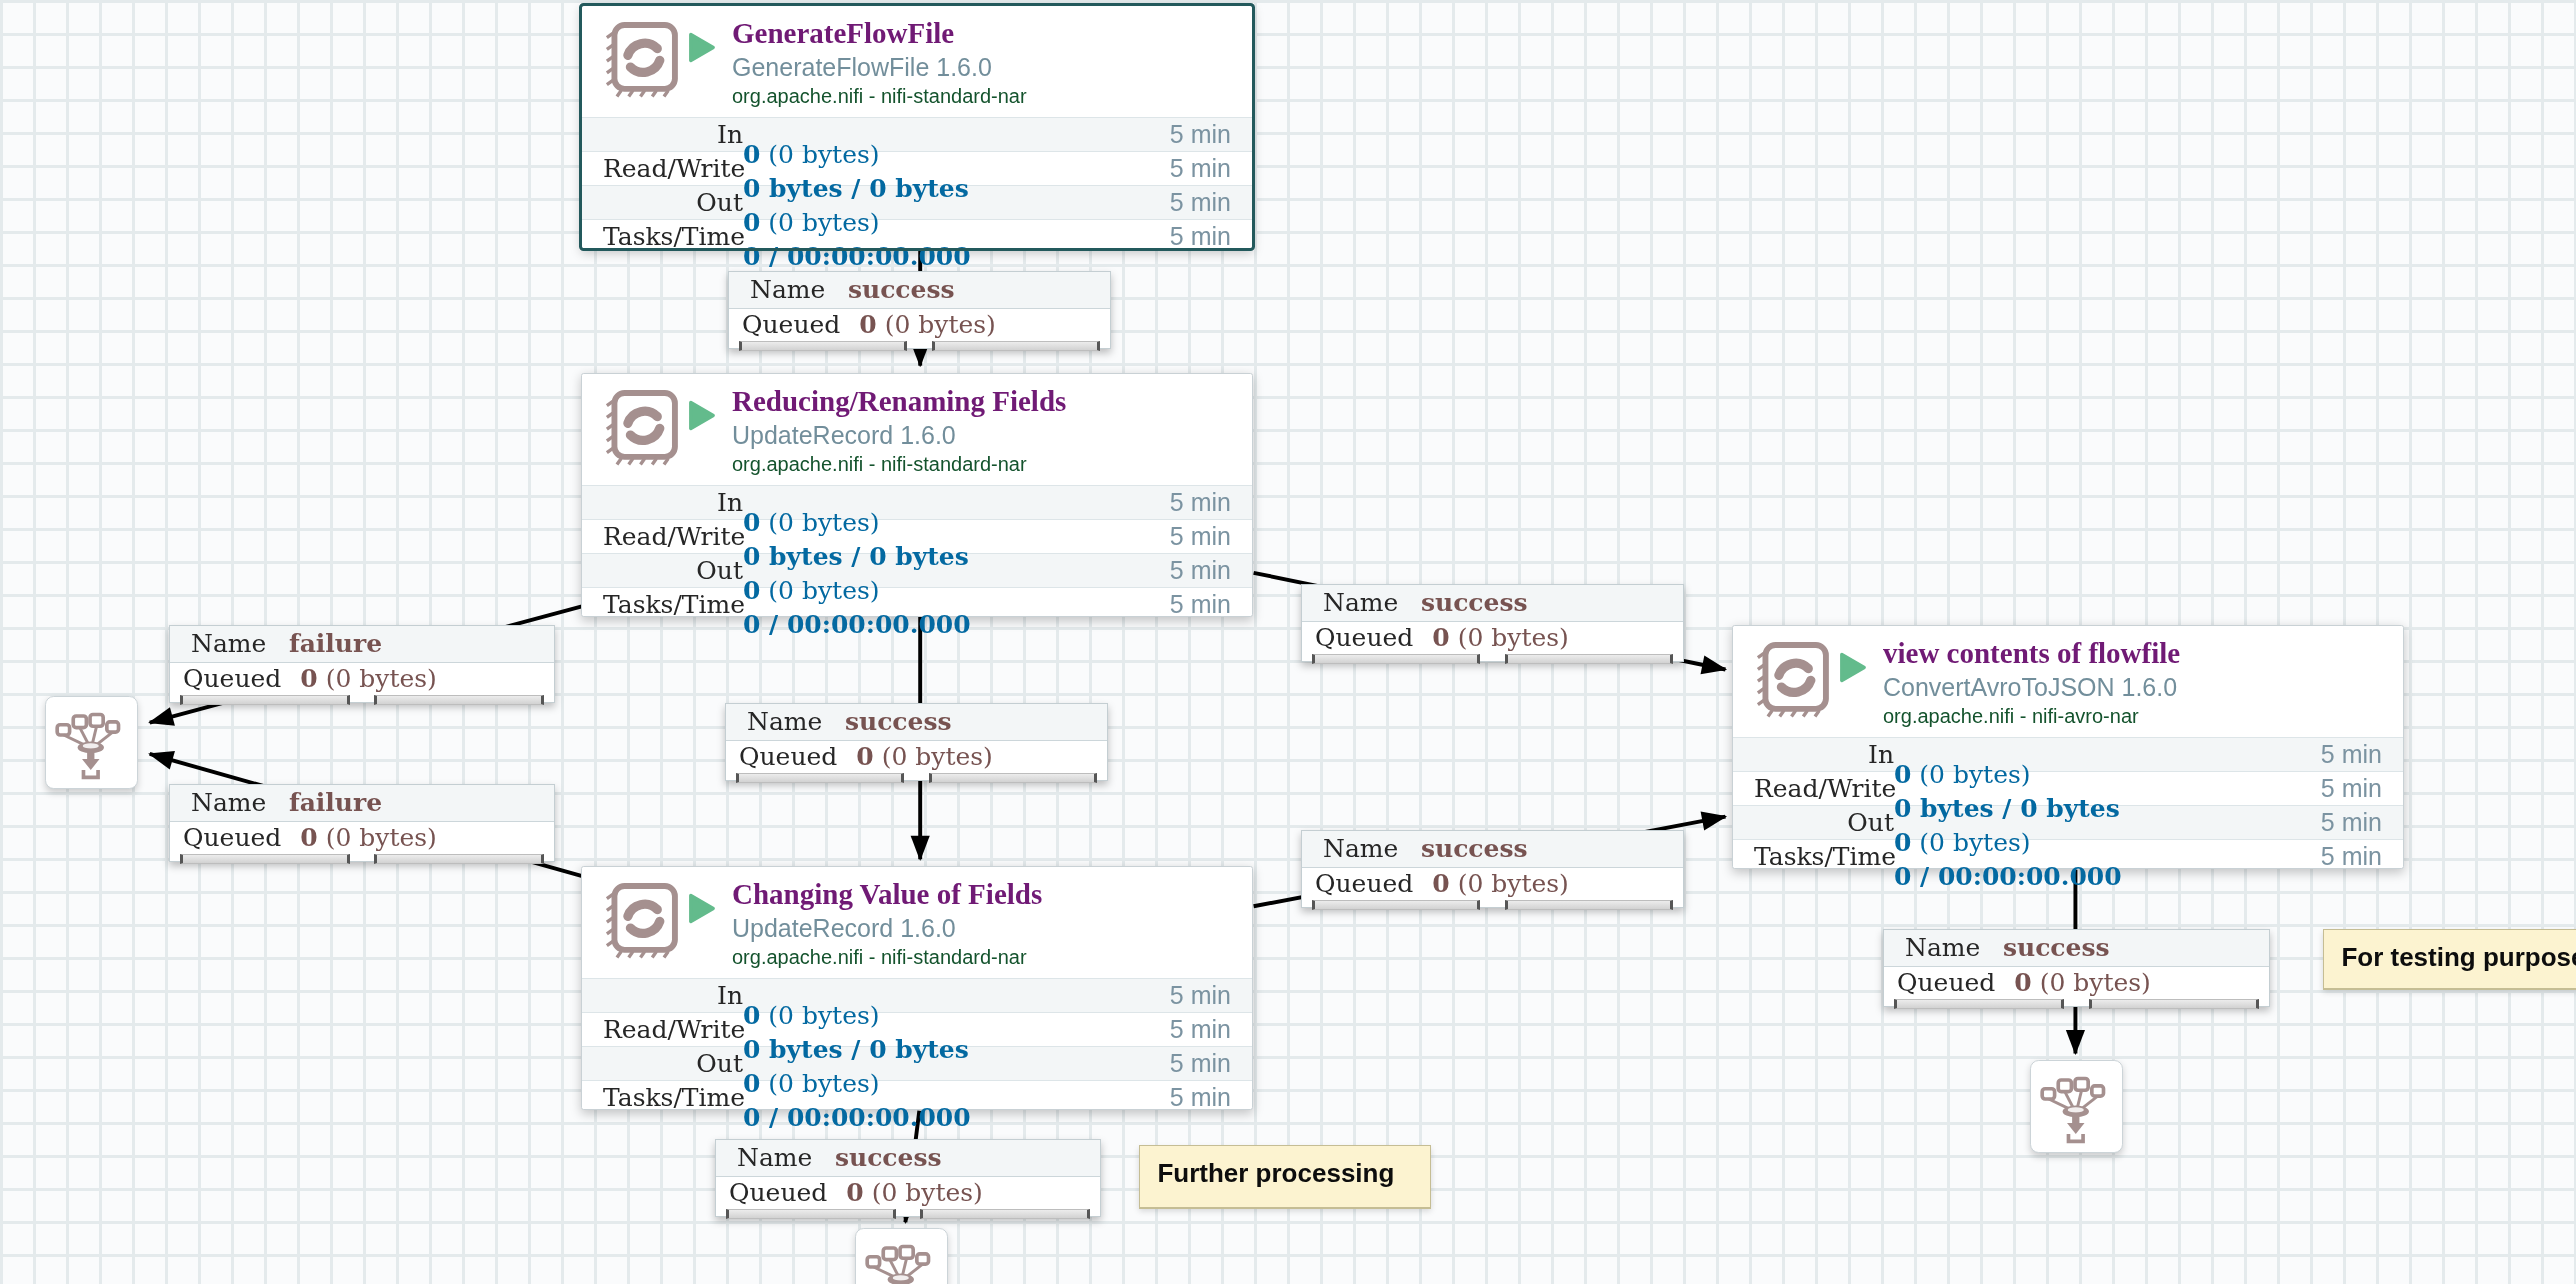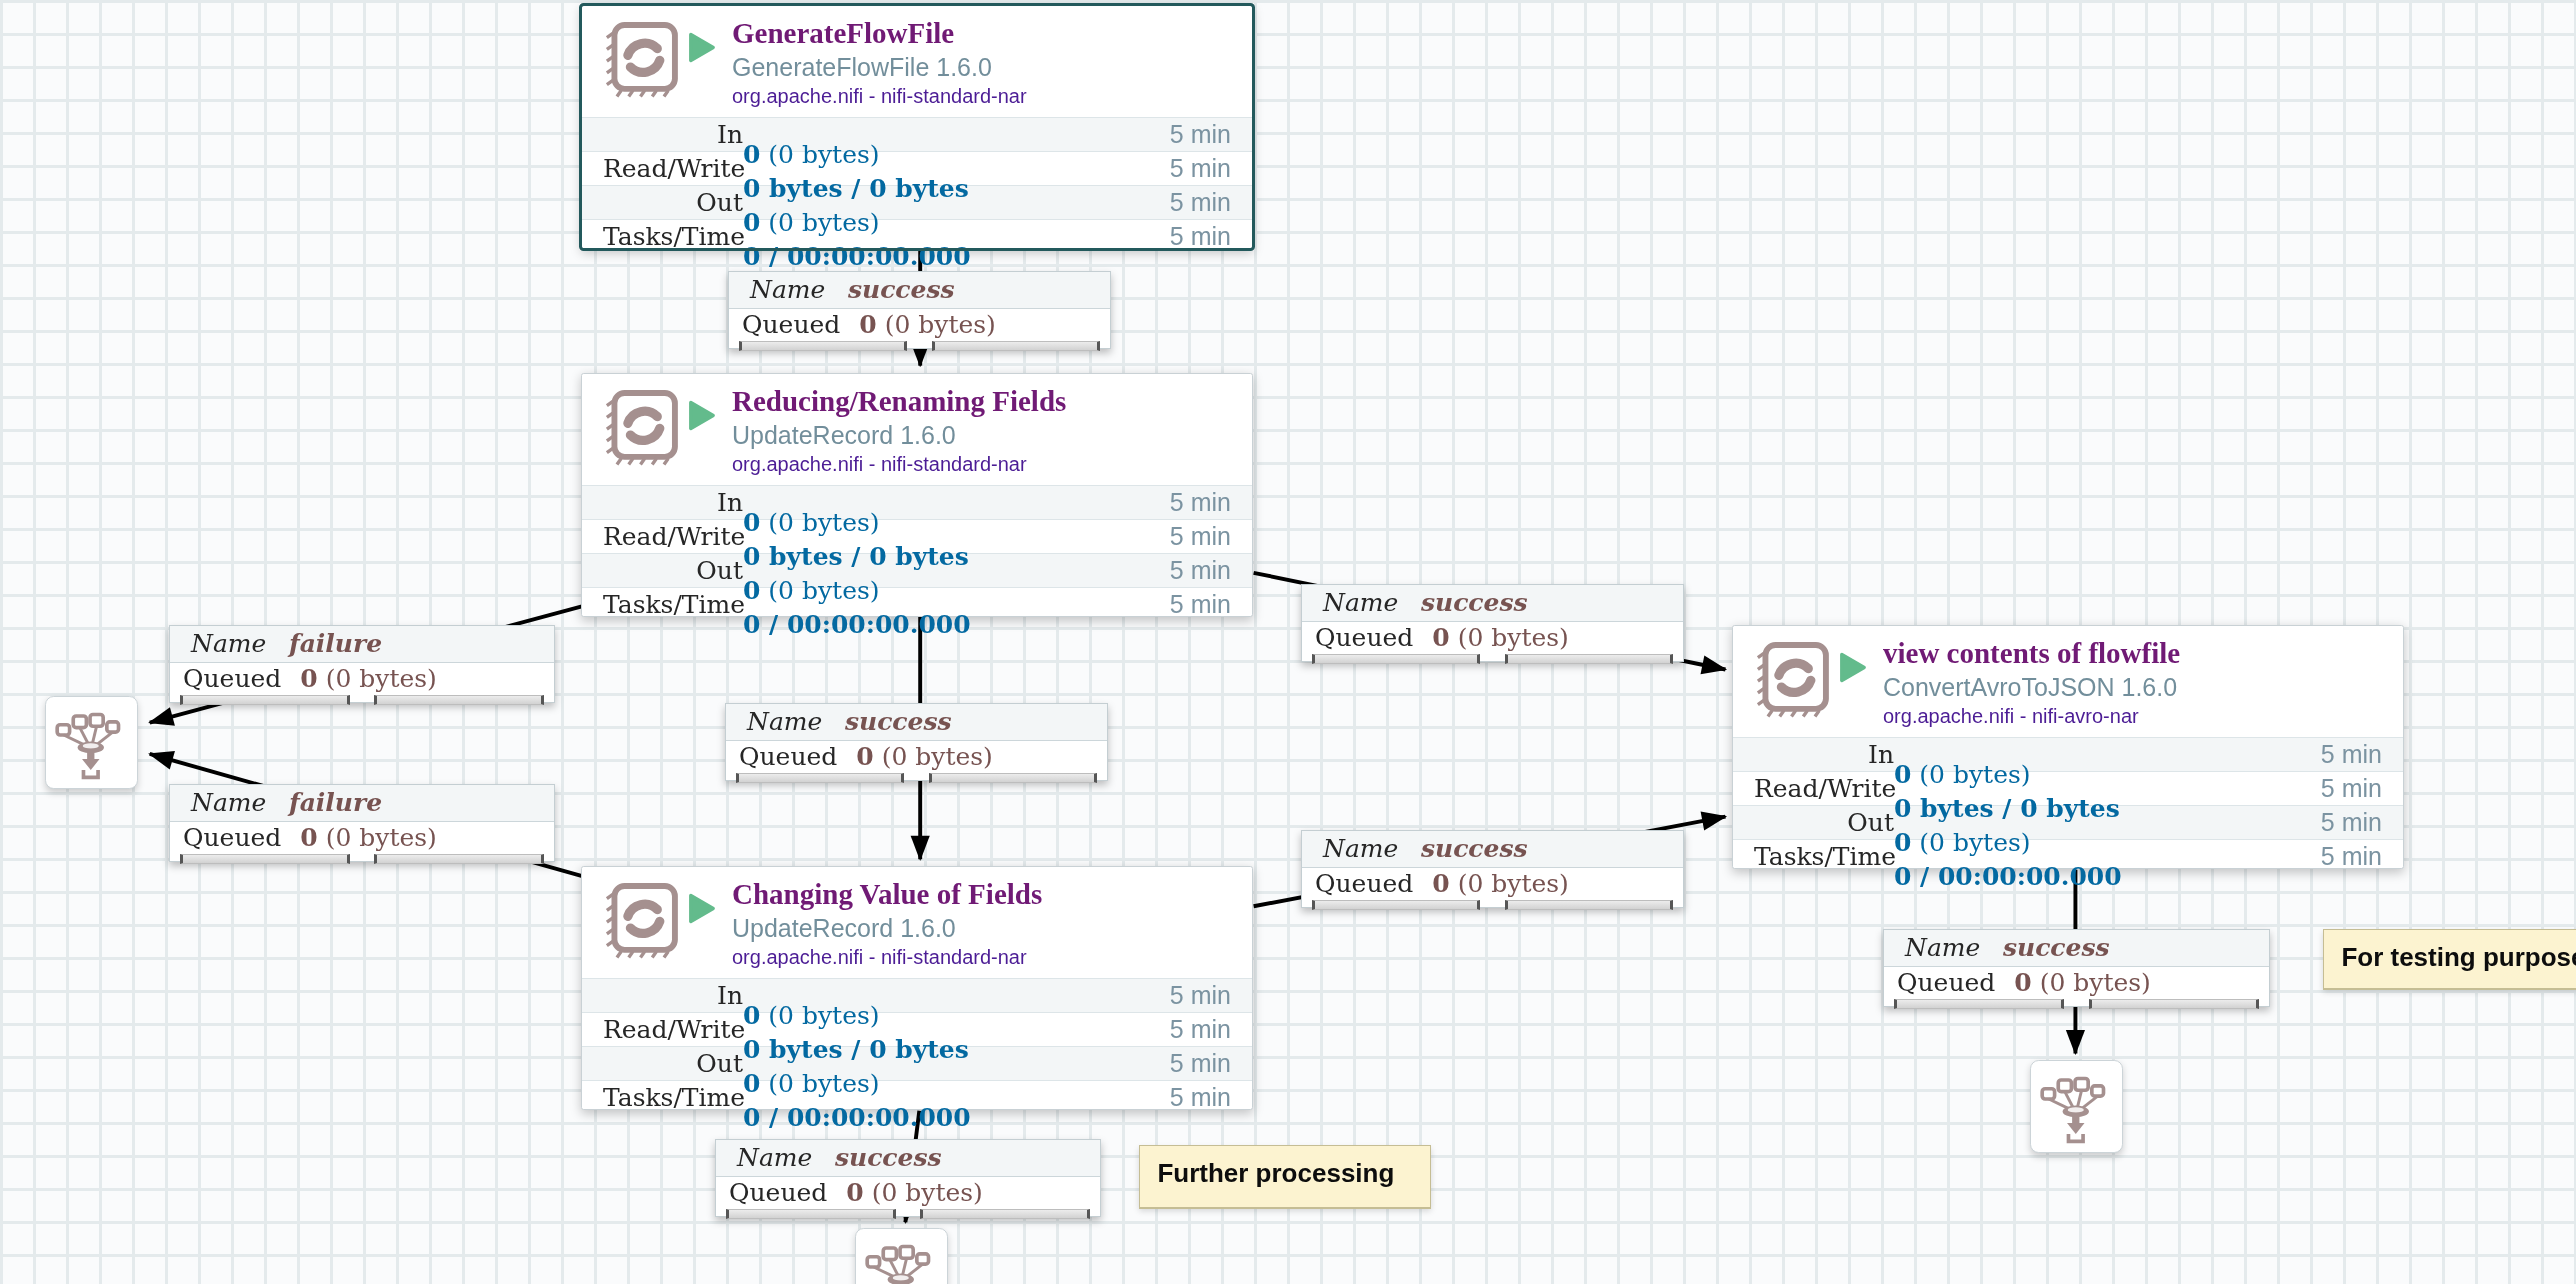--- a/index.html
+++ b/index.html
@@ -21,39 +21,39 @@
     background:#fff;border:0.9px solid #c9d1d5;border-radius:2.6px;
     box-shadow:0 3.5px 10.4px rgba(0,0,0,.22);box-sizing:border-box;
   }
   .proc.selected{outline:3.5px solid #23595c;outline-offset:-1.7px;}
   .p-head{position:relative;height:111px;}
   .stamp-icon{position:absolute;left:19px;top:14px;}
   .run-icon{position:absolute;left:106px;top:26px;}
   .p-titles{position:absolute;left:150px;top:8.7px;white-space:nowrap;}
   .p-name{font-size:29px;font-weight:bold;color:#701a75;line-height:37px;font-family:Liberation Serif, serif;}
   .p-type{font-size:25px;color:#728e9b;line-height:31px;}
-  .p-bundle{font-size:20px;color:#4c1d95;line-height:27px;}
+  .p-bundle{font-size:20px;color:#14532d;line-height:27px;}
   .p-row{
     display:flex;align-items:center;height:33px;padding:0 21px;
     font-family:"DejaVu Serif",serif;font-size:25px;color:#262626;
     border-top:0.9px solid #dde5e8;white-space:nowrap;
   }
   .p-row.alt{background:#f3f6f7;text-align:right;}
   .s-label{width:140px;flex:none;}
   .s-value{color:#0369a1;margin-top:40px;}
   .s-value b{font-weight:bold;}
   .s-win{margin-left:auto;color:#7b93a1;font-family:"Liberation Sans",sans-serif;font-size:25px;}
 
   
   .conn{
     position:absolute;width:383px;height:78px;z-index:2;box-sizing:border-box;
     background:#fff;border:0.9px solid #c4ced2;box-shadow:0 3.5px 7.8px rgba(0,0,0,.25);
     font-family:"DejaVu Serif",serif;font-size:25px;white-space:nowrap;
   }
-  .c-name{height:36px;line-height:36px;background:#f3f6f7;padding:0 21px;color:#262626;font-style:italic;}
+  .c-name{height:36px;line-height:36px;background:#f3f6f7;padding:0 21px;color:#262626;}
   .c-q{height:32px;line-height:32px;padding:0 13px;color:#262626;border-top:0.9px solid #ccd6da;}
   .c-val{color:#775351;font-weight:bold;margin-left:22.6px;}
   .c-qv{color:#775351;margin-left:19px;}
   .c-qv b{font-weight:bold;}
   .bars{display:flex;gap:24.4px;padding:0 10.4px;height:9.6px;}
   .bar{
     flex:1;height:7.8px;background:linear-gradient(#ececec,#d2d2d2);
     border:0.9px solid #bdbdbd;border-left:3.5px solid #565656;border-right:3.5px solid #565656;
   }
 

